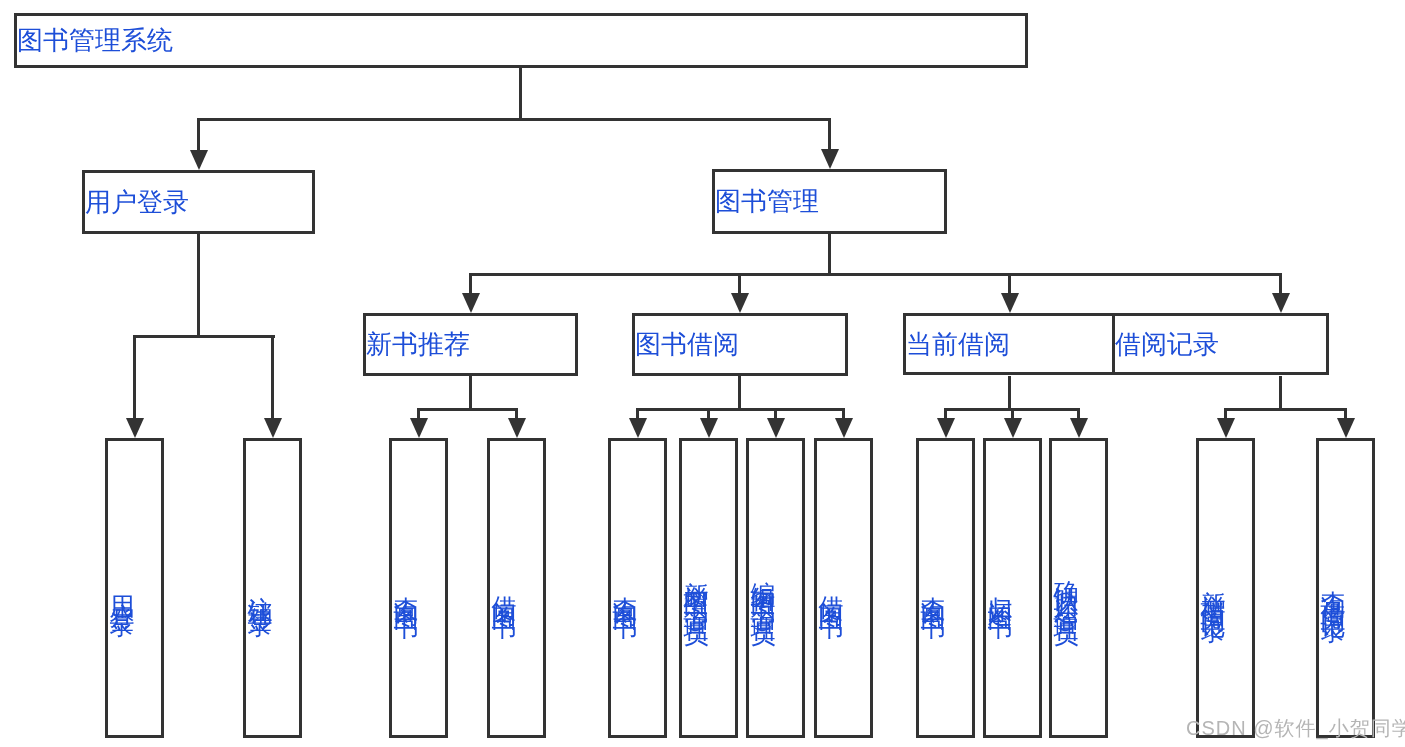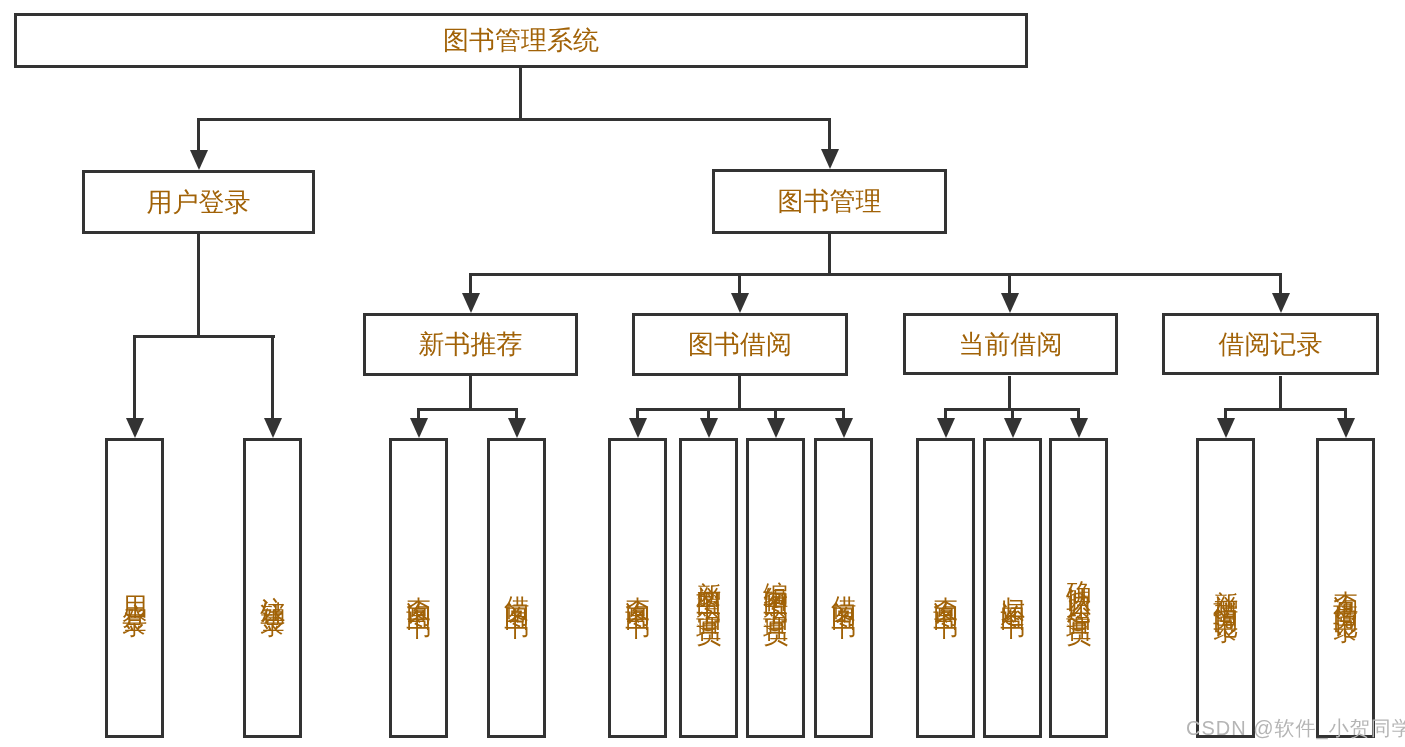--- a/index.html
+++ b/index.html
@@ -10,23 +10,23 @@
     font-family:"Liberation Sans","DejaVu Sans",sans-serif;
     overflow:hidden;
   }
   .box{
     position:absolute;
     border:3px solid #333;
     background:#fff;
     box-sizing:border-box;
     display:flex;
     align-items:center;
-    justify-content:center;
+    justify-content:flex-start;
     font-size:26px;
-    color:#a16207;
+    color:#1d4ed8;
   }
   .leaf{font-size:25px;}
   .leaf .vtext{
     writing-mode:vertical-rl;
     text-orientation:mixed;
     letter-spacing:6px;
     line-height:1.1;
   }
   .hline{position:absolute;height:3px;background:#333;}
   .vline{position:absolute;width:3px;background:#333;}
@@ -68,21 +68,21 @@
   </div>
 
   <div class="box" style="left:363px;top:313px;width:215px;height:63px">
     <span>新书推荐</span>
   </div>
 
   <div class="box" style="left:903px;top:313px;width:215px;height:62px">
     <span>当前借阅</span>
   </div>
 
-  <div class="box" style="left:1162px;top:313px;width:217px;height:62px">
+  <div class="box" style="left:1112px;top:313px;width:217px;height:62px">
     <span>借阅记录</span>
   </div>
 
   <div class="box leaf" style="left:105px;top:438px;width:59px;height:300px">
     <span class="vtext">用户登录</span>
   </div>
   <div class="box leaf" style="left:243px;top:438px;width:59px;height:300px">
     <span class="vtext">注销登录</span>
   </div>
 

